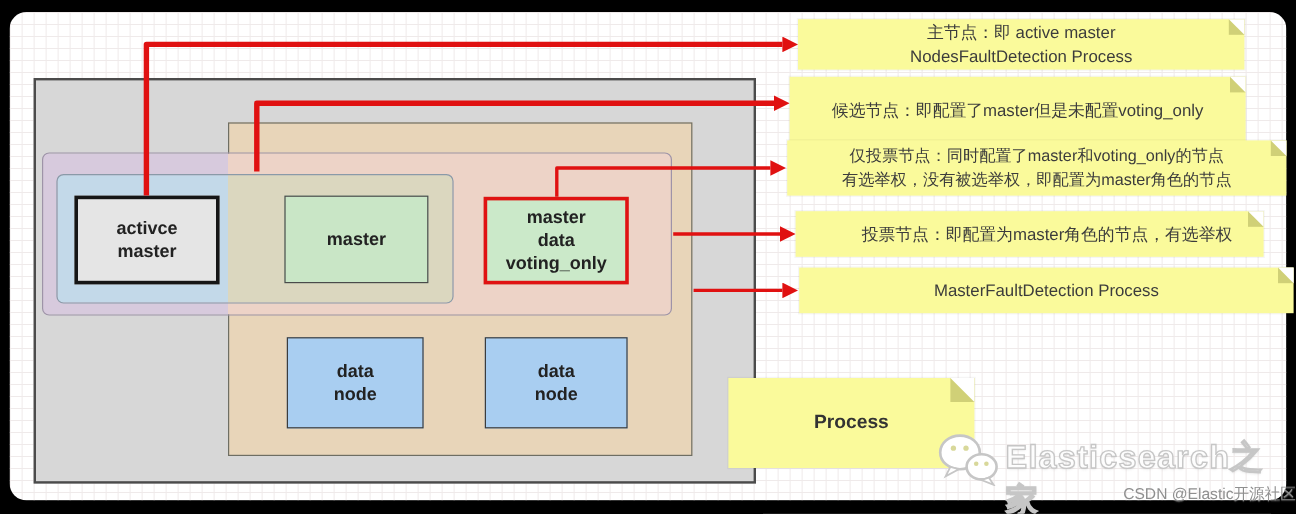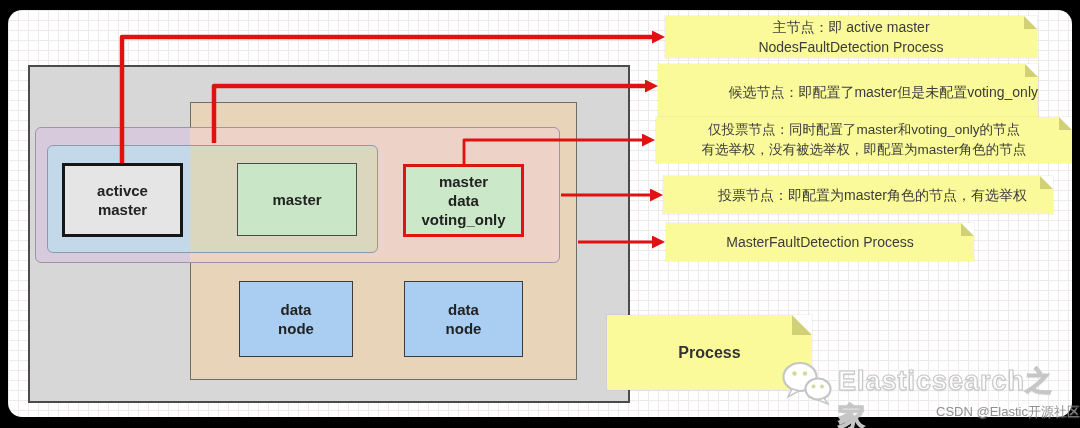--- a/index.html
+++ b/index.html
@@ -28,24 +28,24 @@
   .node-data2{left:404px;top:281px;width:119px;height:76px;background:#a9cef1;border:1.5px solid #3c3c3c;}
   
   .arrows{position:absolute;left:0;top:0;width:1080px;height:428px;z-index:8;pointer-events:none;}
   
   .note{background:#fafa9b;color:#3c3c3c;font-size:14px;line-height:20px;text-align:center;
     z-index:10;display:flex;flex-direction:column;justify-content:center;box-shadow:0 0 0 1px rgba(0,0,0,0.04);}
   .fold{position:absolute;top:0;right:0;width:0;height:0;
     border-bottom:13px solid #d0d077;border-right:13px solid #ffffff;}
   .fold-lg{border-bottom-width:20px;border-right-width:20px;}
   .note1{left:665px;top:16px;width:372px;height:42px;}
-  .note2{left:658px;top:64px;width:380px;height:56px;text-align:right;}
+  .note2{left:658px;top:64px;width:380px;height:56px;}
   .note3{left:656px;top:117px;width:416px;height:46px;font-size:13.5px;}
   .note4{left:663px;top:176px;width:390px;height:38px;padding-left:29px;}
-  .note5{left:666px;top:223px;width:308px;height:38px;}
+  .note5{left:666px;top:223px;width:412px;height:38px;}
   .note-cluster{left:607px;top:315px;width:205px;height:75px;font-size:16px;font-weight:600;color:#333;}
   
   .wm{position:absolute;left:838px;top:363px;z-index:20;font-size:27px;font-weight:600;
     color:rgba(255,255,255,0.93);-webkit-text-stroke:1.1px #c6c6c6;
     text-shadow:0 1px 2px rgba(120,120,120,0.25);letter-spacing:1px;}
   .wm-icon{position:absolute;left:781px;top:361px;z-index:21;}
   .credit{position:absolute;left:936px;top:403px;z-index:30;font-size:13px;color:#8f8f8f;
     text-shadow:0 1px 1px rgba(255,255,255,0.4);white-space:nowrap;}
 </style>
 </head>

